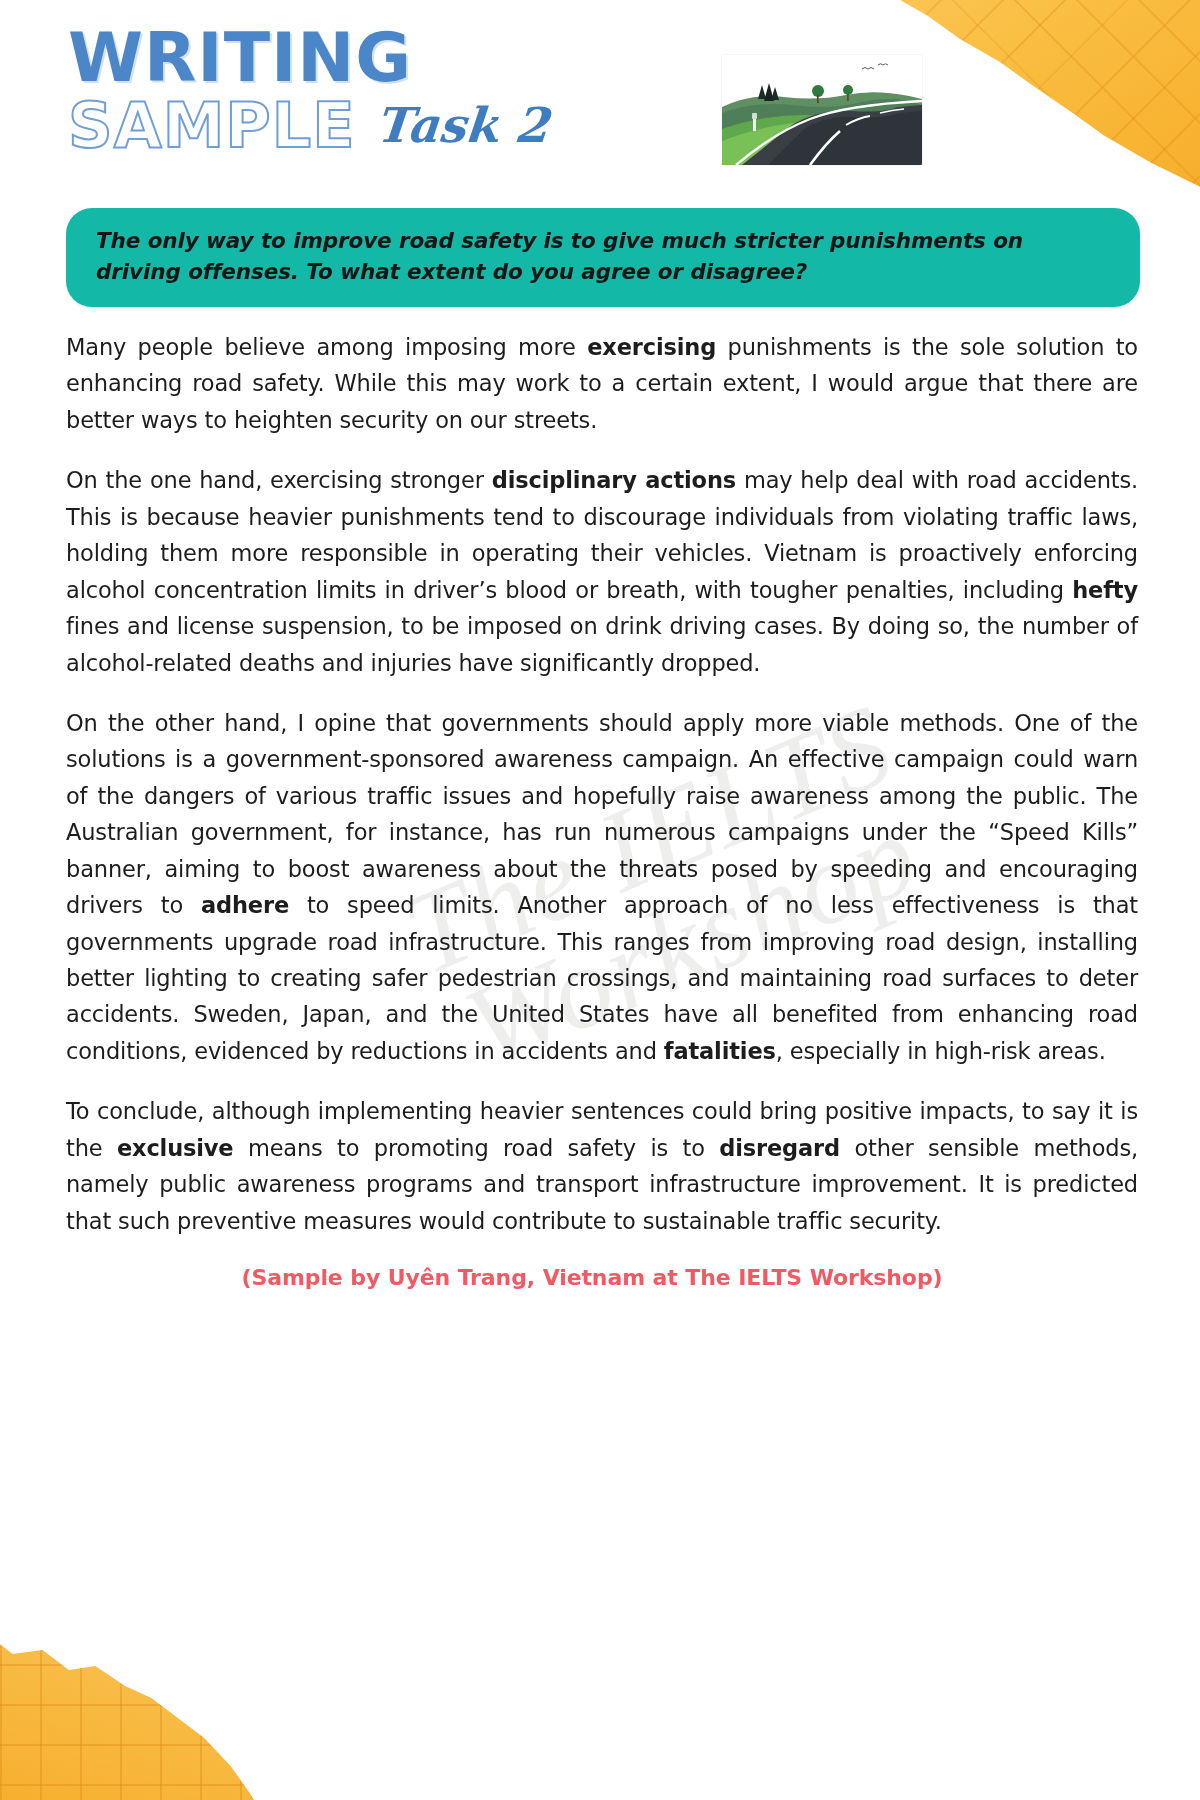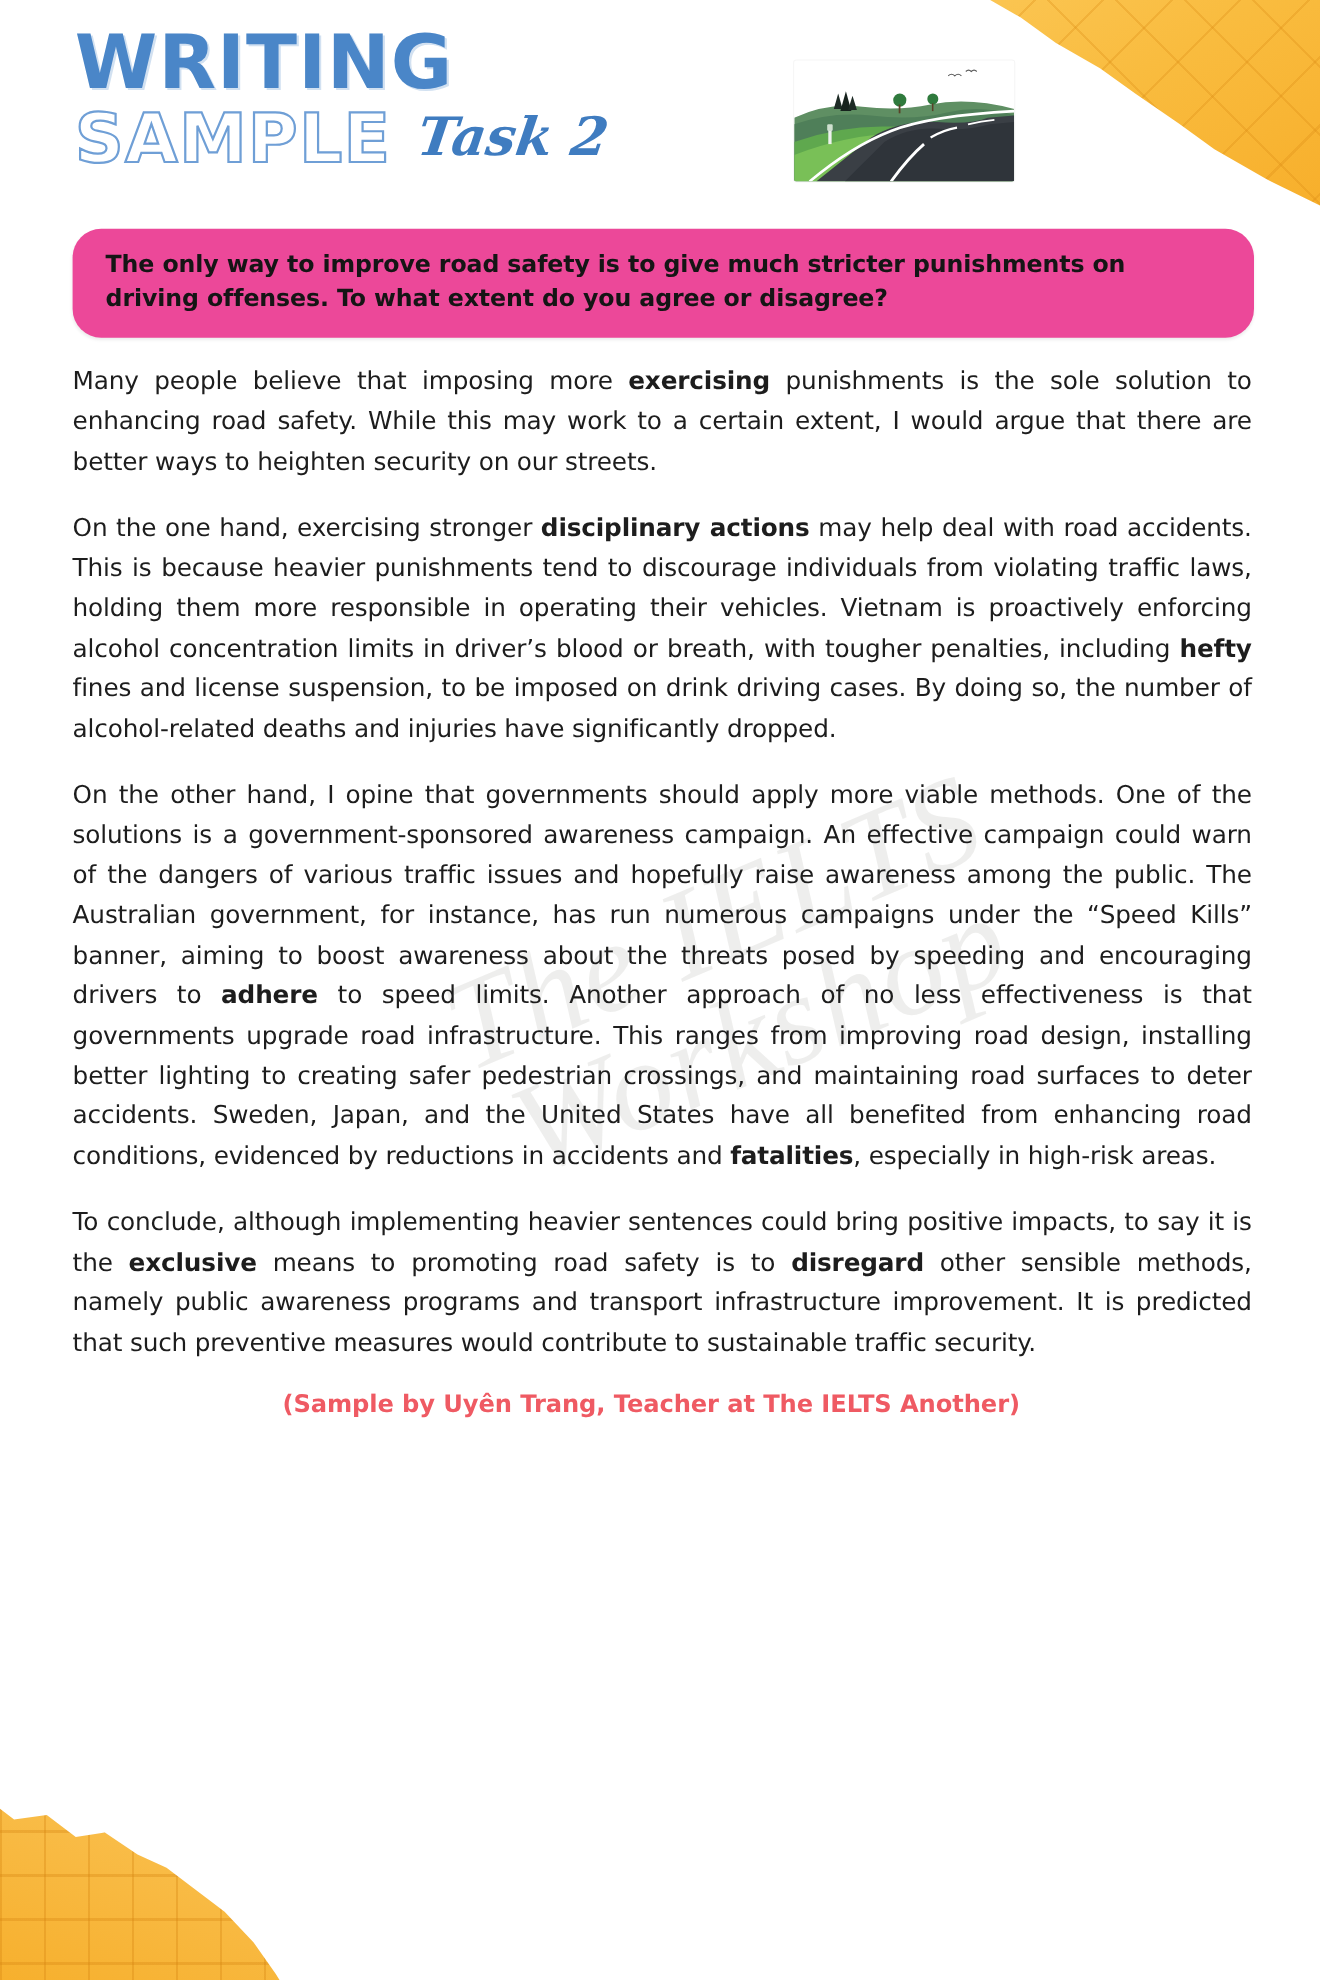--- a/index.html
+++ b/index.html
@@ -268,28 +268,28 @@
 
         <rect x="31" y="60" width="3" height="16" fill="#eef2ee"></rect>
         <rect x="30" y="58" width="5" height="6" rx="1" fill="#cfe0cf"></rect>
 
         <path d="M140 14 q3 -3 6 0 q3 -3 6 0" stroke="#5a5a5a" stroke-width="1" fill="none"></path>
         <path d="M156 10 q2.5 -2.5 5 0 q2.5 -2.5 5 0" stroke="#5a5a5a" stroke-width="1" fill="none"></path>
       </svg>
     </div>
   </div>
 
-  <div id="question-box" style="background: #ec4899;">
+  <div id="question-box" style="background: #14b8a6; font-style: italic;">
     <div id="question-text" style="color: rgb(21, 21, 21);">The only way to improve road safety is to give much stricter punishments on driving offenses. To what extent do you agree or disagree?</div>
   </div>
 
   <div id="essay">
-      <div class="para"><span>Many people believe that imposing more </span><b>exercising</b><span> punishments is the sole solution to enhancing road safety. While this may work to a certain extent, I would argue that there are better ways to heighten security on our streets.</span></div>
+      <div class="para"><span>Many people believe among imposing more </span><b>exercising</b><span> punishments is the sole solution to enhancing road safety. While this may work to a certain extent, I would argue that there are better ways to heighten security on our streets.</span></div>
       <div class="para"><span>On the one hand, exercising stronger </span><b>disciplinary actions</b><span> may help deal with road accidents. This is because heavier punishments tend to discourage individuals from violating traffic laws, holding them more responsible in operating their vehicles. Vietnam is proactively enforcing alcohol concentration limits in driver’s blood or breath, with tougher penalties, including </span><b>hefty</b><span> fines and license suspension, to be imposed on drink driving cases. By doing so, the number of alcohol-related deaths and injuries have significantly dropped.</span></div>
       <div class="para"><span>On the other hand, I opine that governments should apply more viable methods. One of the solutions is a government-sponsored awareness campaign. An effective campaign could warn of the dangers of various traffic issues and hopefully raise awareness among the public. The Australian government, for instance, has run numerous campaigns under the “Speed Kills” banner, aiming to boost awareness about the threats posed by speeding and encouraging drivers to </span><b>adhere</b><span> to speed limits. Another approach of no less effectiveness is that governments upgrade road infrastructure. This ranges from improving road design, installing better lighting to creating safer pedestrian crossings, and maintaining road surfaces to deter accidents. Sweden, Japan, and the United States have all benefited from enhancing road conditions, evidenced by reductions in accidents and </span><b>fatalities</b><span>, especially in high-risk areas.</span></div>
       <div class="para"><span>To conclude, although implementing heavier sentences could bring positive impacts, to say it is the </span><b>exclusive</b><span> means to promoting road safety is to </span><b>disregard</b><span> other sensible methods, namely public awareness programs and transport infrastructure improvement. It is predicted that such preventive measures would contribute to sustainable traffic security.</span></div>
     </div>
 
   <div id="credit">
-    <span id="credit-text" style="color: rgb(239, 90, 99);">(Sample by Uyên Trang, Teacher at The IELTS Another)</span>
+    <span id="credit-text" style="color: rgb(239, 90, 99);">(Sample by Uyên Trang, Vietnam at The IELTS Workshop)</span>
   </div>
 
 </div>
 
 </body></html>

